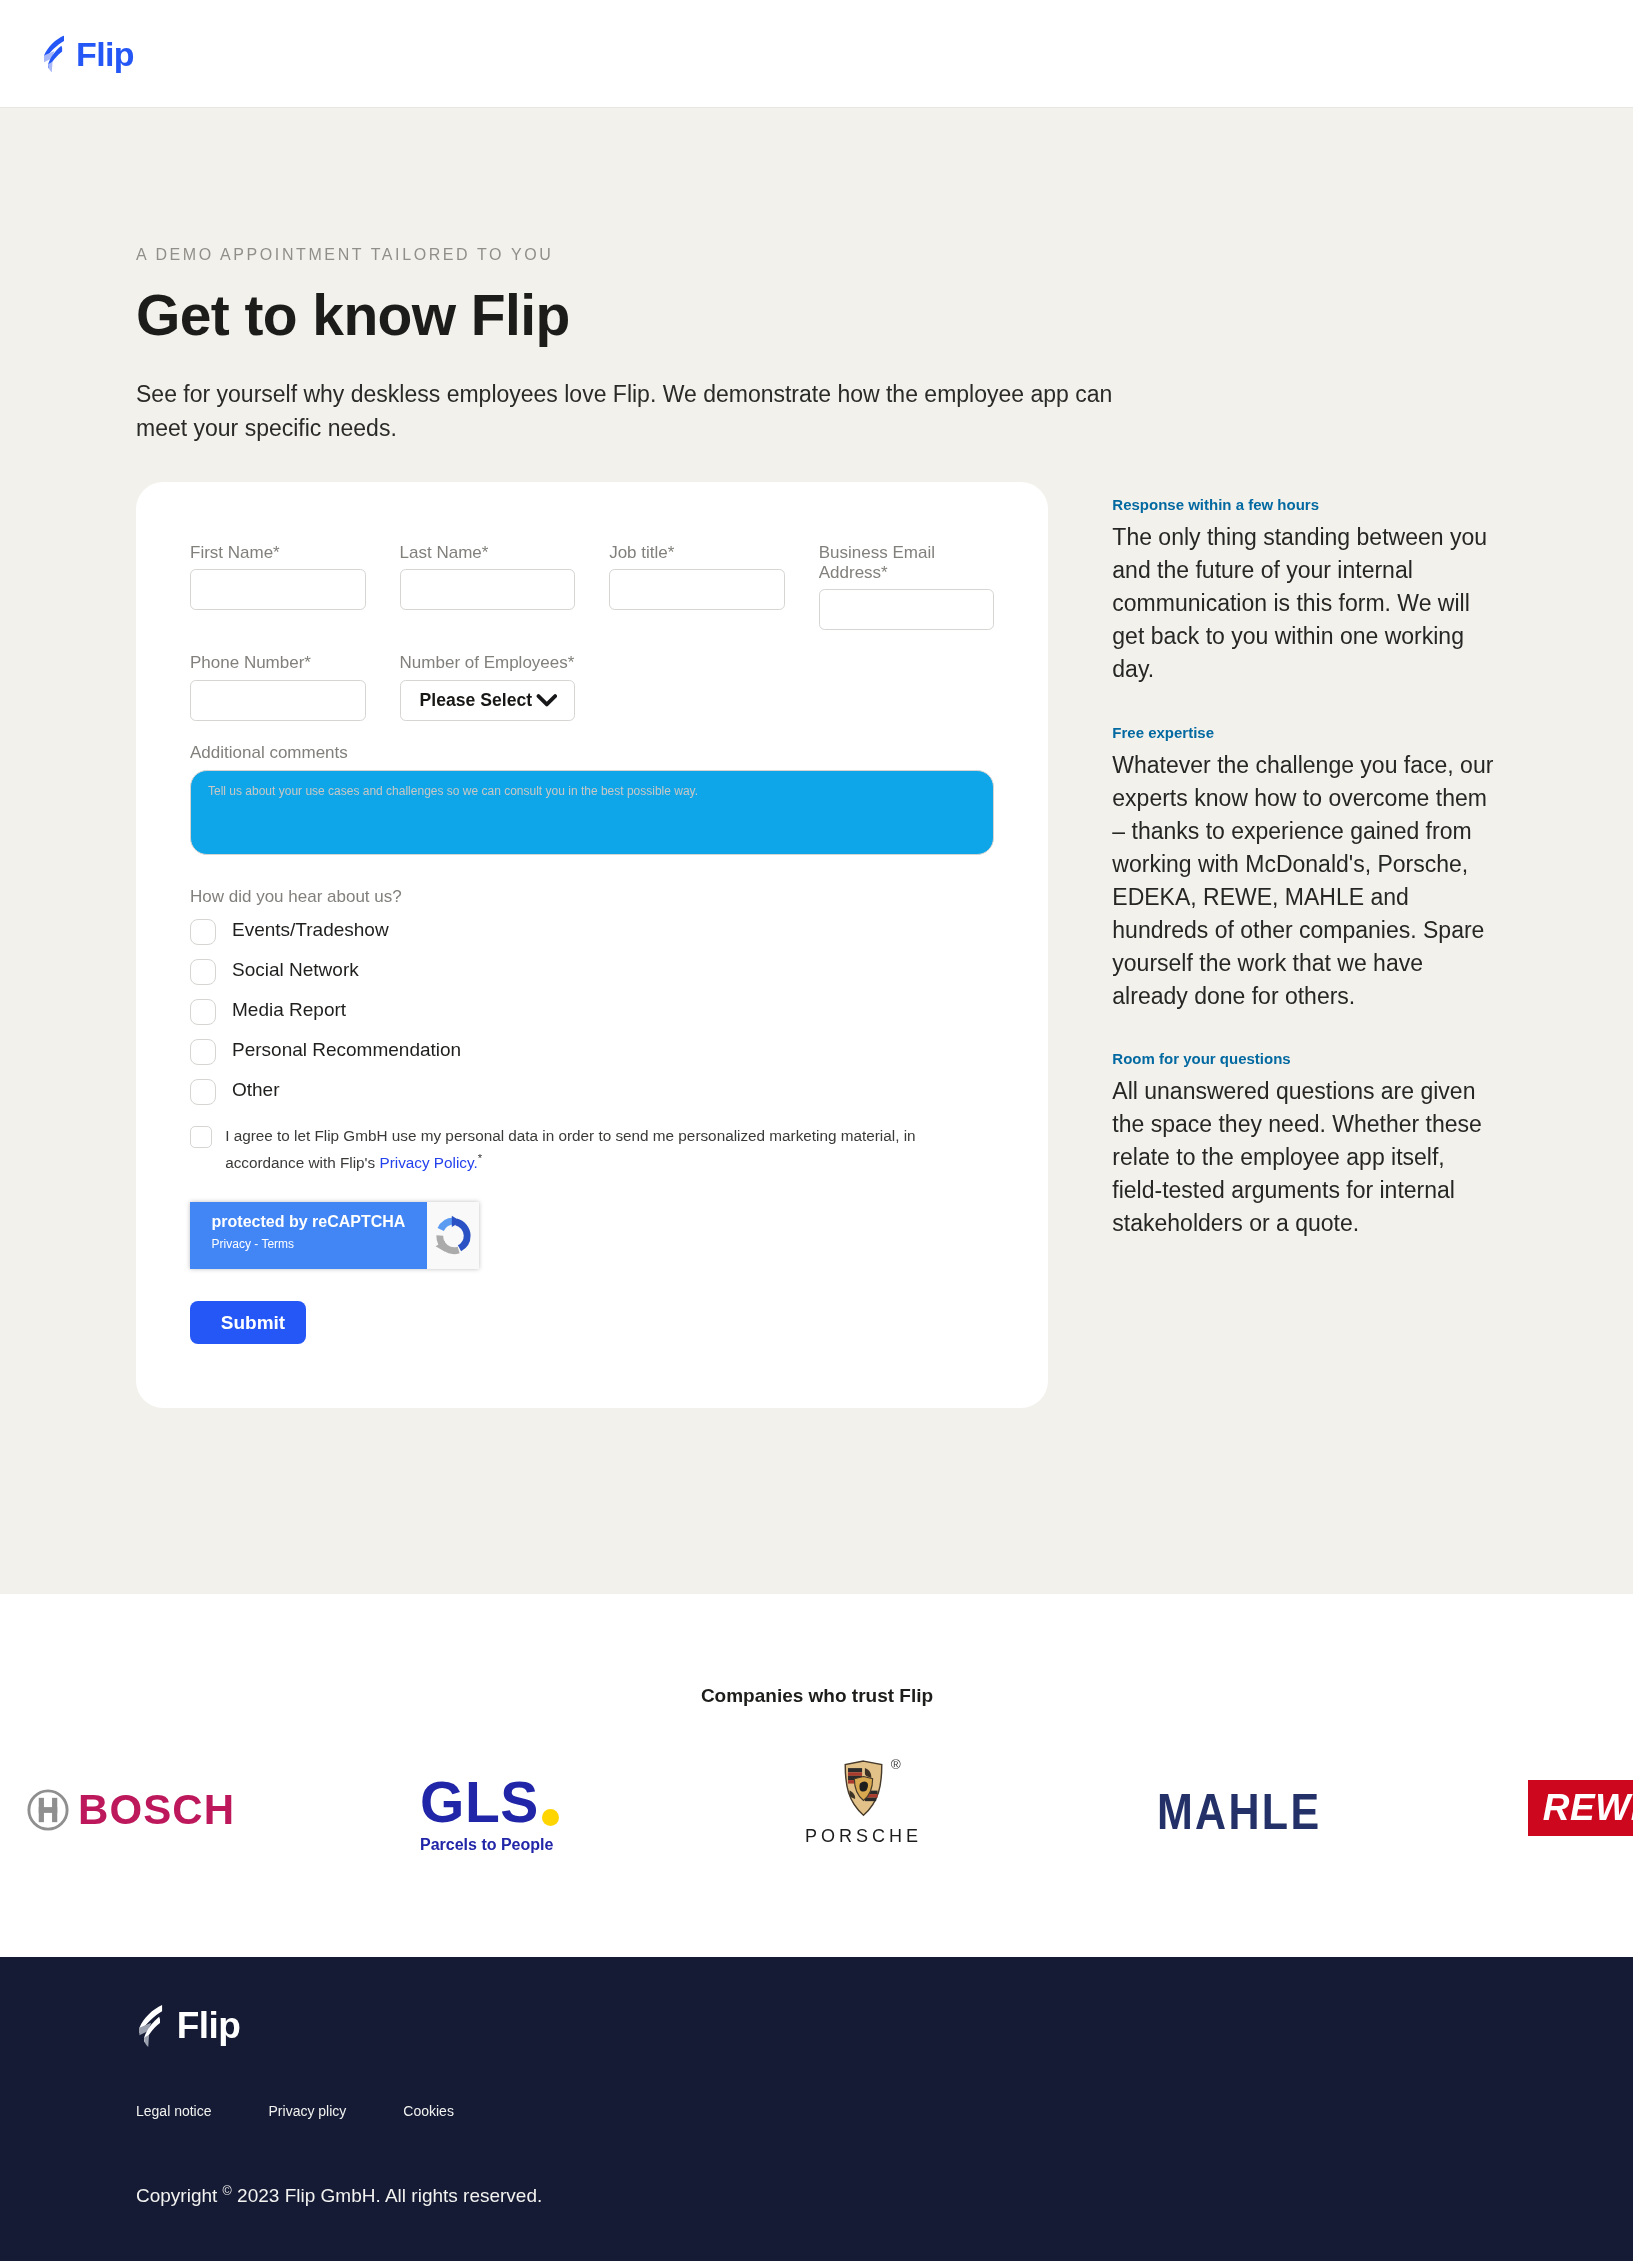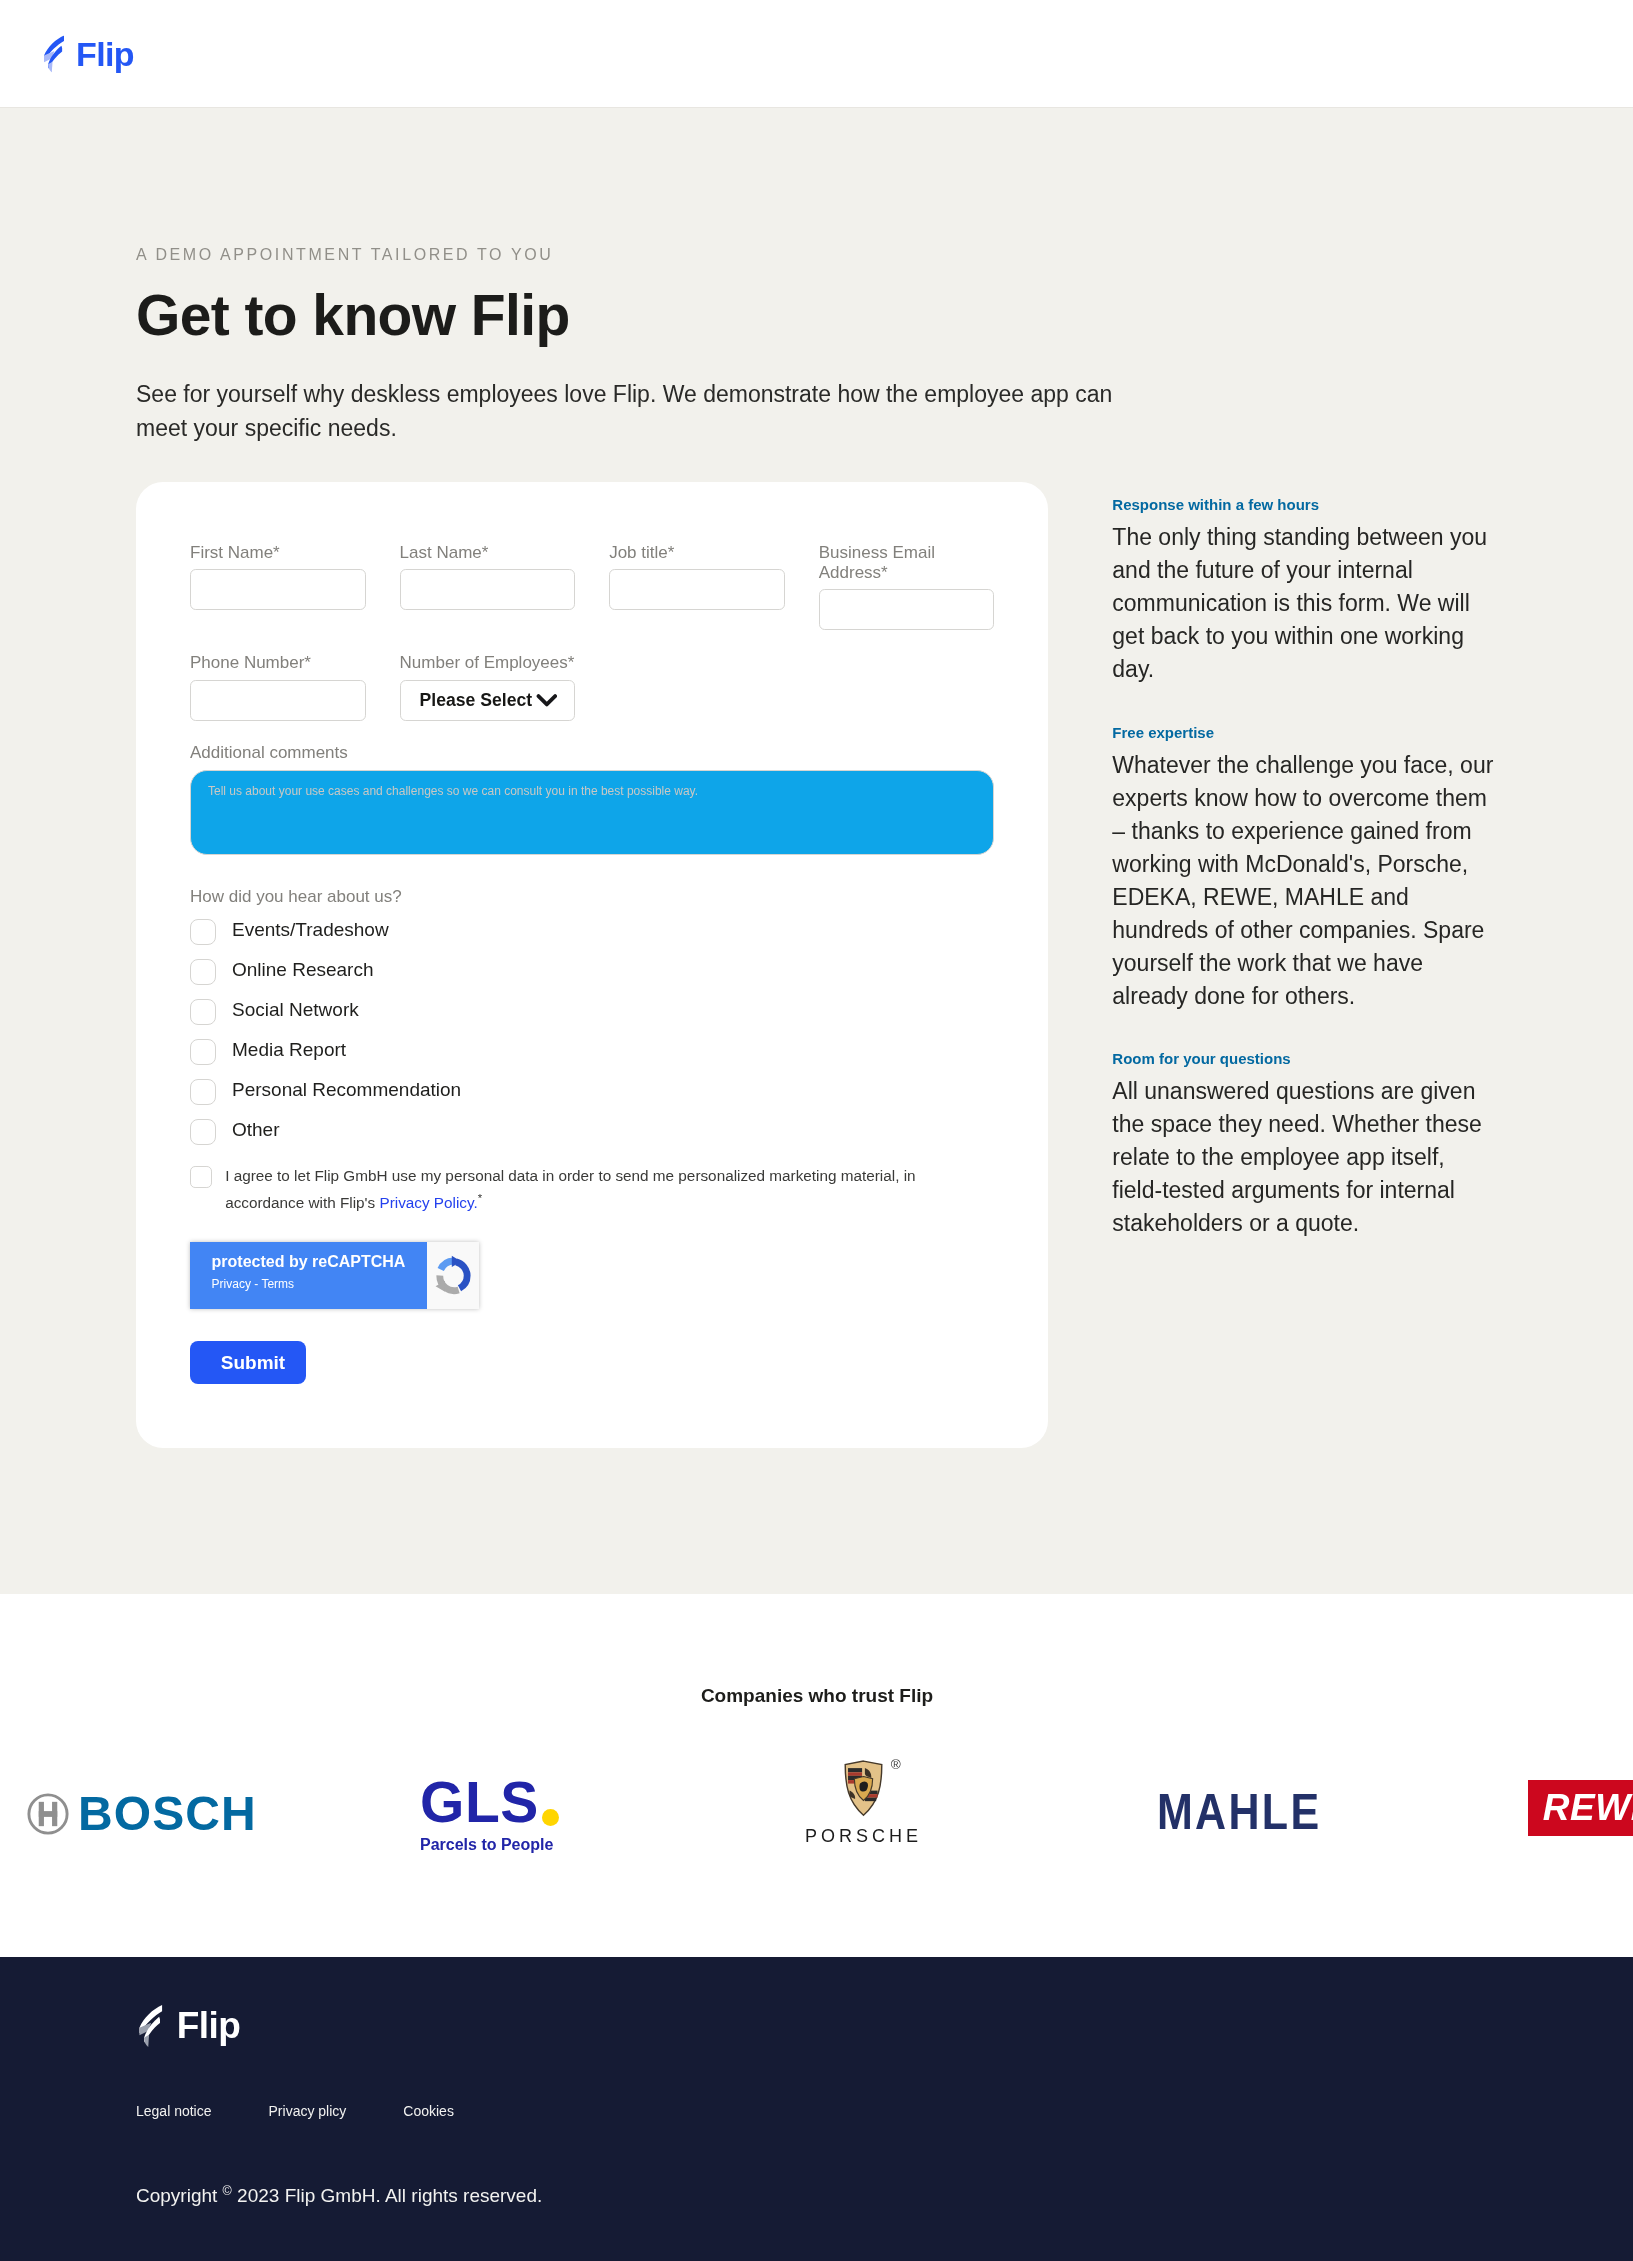--- a/index.html
+++ b/index.html
@@ -68,21 +68,21 @@
   
   .sidebar{width:386px;margin-left:64px;padding-top:6.8px;}
   .sb-heading{font-size:15px;font-weight:700;color:#0369a1;line-height:33px;}
   .sb-body{font-size:23px;line-height:33px;color:#262624;margin:0 0 29.5px 0;}
 
   
   .companies{background:#ffffff;height:363px;position:relative;}
   .companies-heading{position:absolute;top:91px;left:0;width:100%;text-align:center;font-size:19px;font-weight:700;color:#1d1d1b;}
   .logo{position:absolute;display:flex;align-items:center;}
   .logo-bosch{left:26px;top:1786px;margin-top:-1594px;}
-  .bosch-text{font-size:48px;font-weight:800;color:#0369a1;letter-spacing:1.1px;margin-left:8px;}
+  .bosch-text{font-size:42px;font-weight:800;color:#be185d;letter-spacing:1.1px;margin-left:8px;}
   .logo-gls{left:420px;top:1774px;margin-top:-1594px;display:block;}
   .gls-row{display:flex;align-items:flex-start;}
   .gls-text{font-size:57px;font-weight:800;color:#2125a8;letter-spacing:0.6px;line-height:1;}
   .gls-dot{width:17px;height:17px;border-radius:50%;background:#ffd500;margin:35px 0 0 3.4px;}
   .gls-tagline{font-size:16px;font-weight:700;color:#2125a8;margin-top:4.5px;}
   .logo-porsche{left:789px;top:1759px;margin-top:-1594px;display:block;text-align:center;width:149px;}
   .porsche-crest{position:relative;display:inline-block;}
   .porsche-reg{position:absolute;right:-14.7px;top:-2.3px;font-size:13.6px;color:#3a3a3a;}
   .porsche-text{font-size:18px;letter-spacing:4px;color:#1c1c1c;margin-top:5.7px;font-weight:500;}
   .logo-mahle{left:1157px;top:1787px;margin-top:-1594px;}
@@ -161,24 +161,20 @@
           <label class="field-label">Additional comments</label>
           <textarea class="textarea" placeholder="Tell us about your use cases and challenges so we can consult you in the best possible way." style=""></textarea>
         </div>
 
         <div class="hear">
           <label class="field-label">How did you hear about us?</label>
           <div class="opts">
             <label class="opt">
               <span class="cb"></span>
               <span class="opt-label">Events/Tradeshow</span>
-            </label>
-            <label class="opt">
-              <span class="cb"></span>
-              <span class="opt-label">Online Research</span>
             </label>
             <label class="opt">
               <span class="cb"></span>
               <span class="opt-label">Social Network</span>
             </label>
             <label class="opt">
               <span class="cb"></span>
               <span class="opt-label">Media Report</span>
             </label>
             <label class="opt">

